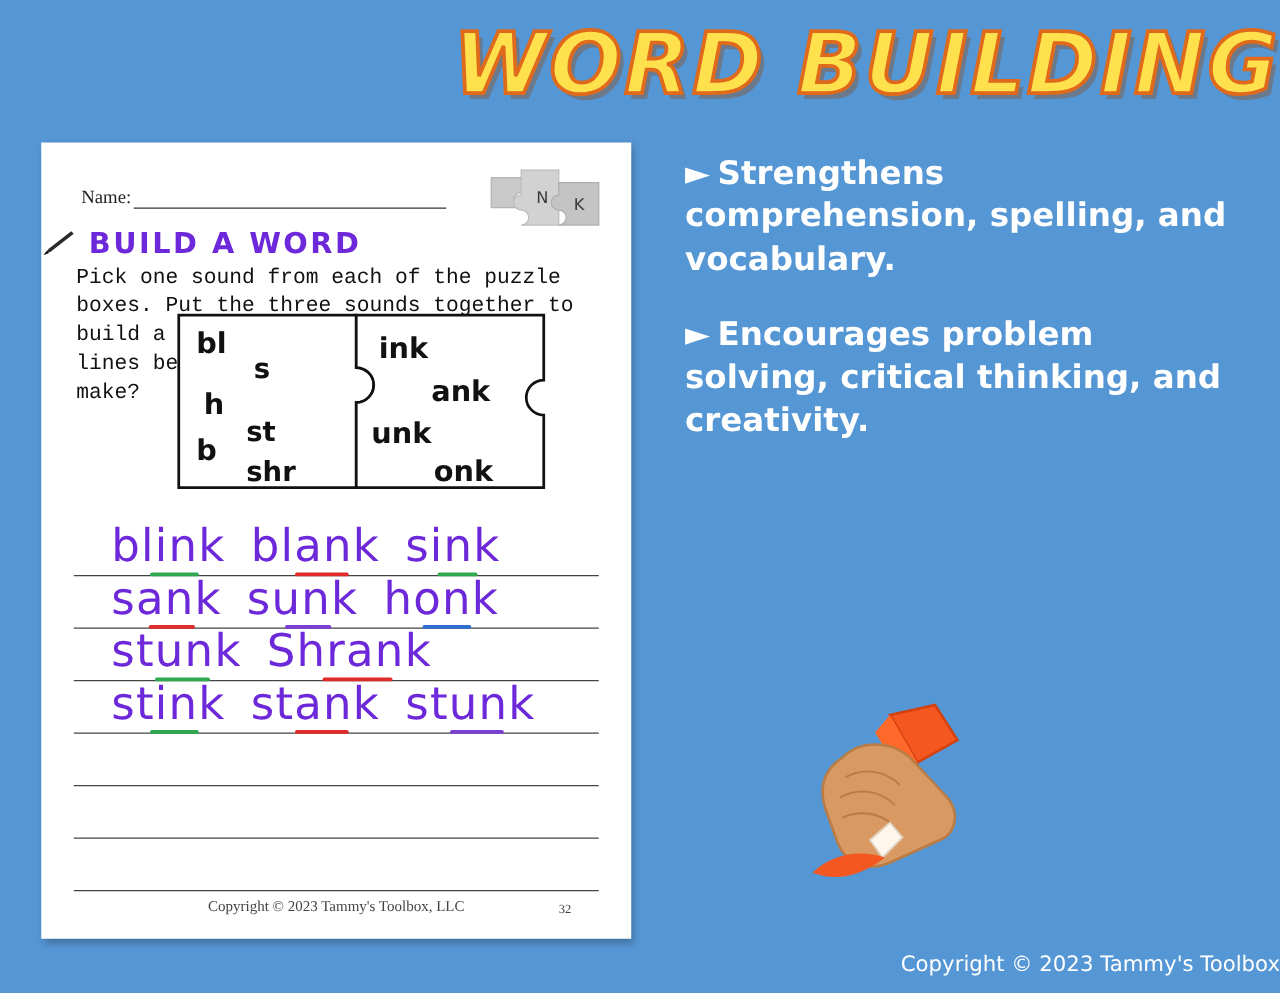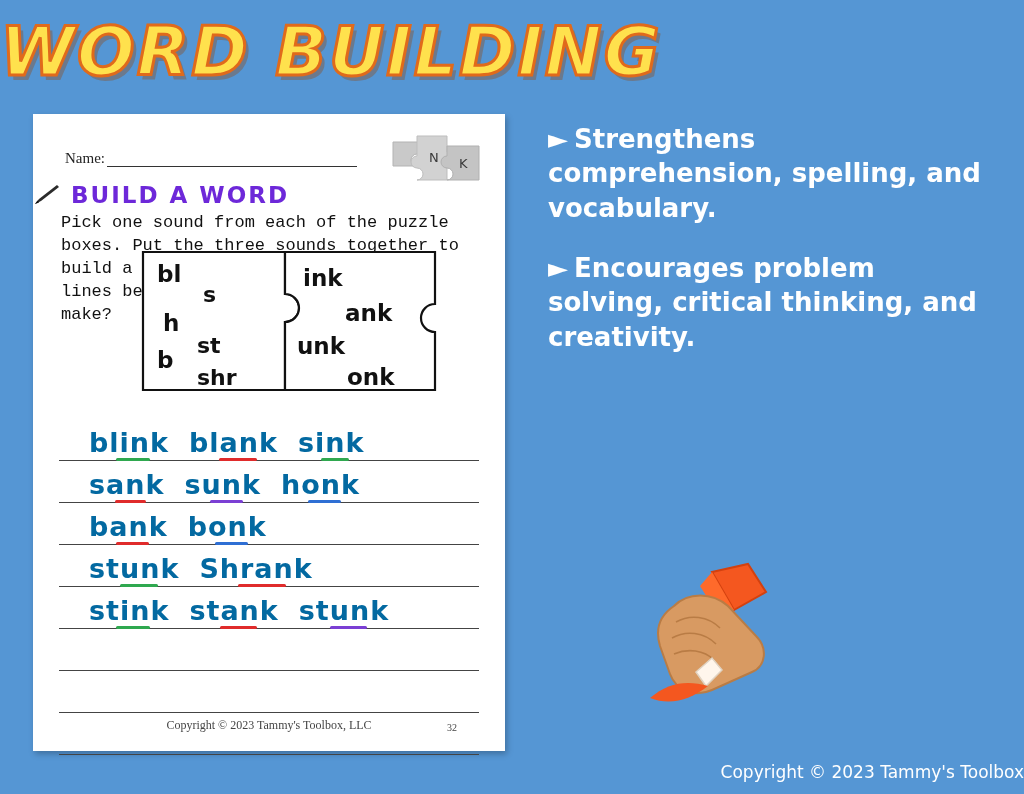--- a/index.html
+++ b/index.html
@@ -14,21 +14,21 @@
     overflow: hidden;
     position: relative;
   }
 
   
   .title {
     position: absolute;
     top: 18px;
     left: 0;
     width: 1024px;
-    text-align: left;
+    text-align: right;
     font-family: "DejaVu Sans", sans-serif;
     font-size: 68px;
     font-weight: 900;
     font-style: italic;
     letter-spacing: 2px;
     color: #ffe14d;
     -webkit-text-stroke: 3px #e06a1b;
     text-shadow: 4px 5px 0 rgba(150,70,10,0.35);
     line-height: 1;
   }
@@ -124,25 +124,24 @@
   .line-row {
     position: relative;
     height: 41px;
     border-bottom: 1.2px solid #444;
   }
   .handwriting {
     position: absolute;
     left: 30px;
     bottom: 2px;
     font-family: "DejaVu Sans", sans-serif;
-    font-size: 27px;
-    color: #0369a1;
+    font-size: 36px;
+    color: #6d28d9;
     white-space: nowrap;
     letter-spacing: 1px;
-    font-weight: bold;
   }
   .hw-word { position: relative; display: inline-block; margin-right: 20px; }
   .hw-word .ul {
     position: absolute;
     left: 34%;
     bottom: -3px;
     width: 42%;
     height: 3px;
     border-radius: 2px;
   }
@@ -254,25 +253,20 @@
 
   <div class="lines">
     <div class="line-row">
       <div class="handwriting">
         <span class="hw-word"><span>blink</span><span class="ul" style="background:#2fa84f"></span></span><span class="hw-word"><span>blank</span><span class="ul" style="background:#e02b2b"></span></span><span class="hw-word"><span>sink</span><span class="ul" style="background:#2fa84f"></span></span>
       </div>
     </div>
     <div class="line-row">
       <div class="handwriting">
         <span class="hw-word"><span>sank</span><span class="ul" style="background:#e02b2b"></span></span><span class="hw-word"><span>sunk</span><span class="ul" style="background:#7b3fd4"></span></span><span class="hw-word"><span>honk</span><span class="ul" style="background:#2f6fd4"></span></span>
-      </div>
-    </div>
-    <div class="line-row">
-      <div class="handwriting">
-        <span class="hw-word"><span>bank</span><span class="ul" style="background:#e02b2b"></span></span><span class="hw-word"><span>bonk</span><span class="ul" style="background:#2f6fd4"></span></span>
       </div>
     </div>
     <div class="line-row">
       <div class="handwriting">
         <span class="hw-word"><span>stunk</span><span class="ul" style="background:#2fa84f"></span></span><span class="hw-word"><span>Shrank</span><span class="ul" style="background:#e02b2b"></span></span>
       </div>
     </div>
     <div class="line-row">
       <div class="handwriting">
         <span class="hw-word"><span>stink</span><span class="ul" style="background:#2fa84f"></span></span><span class="hw-word"><span>stank</span><span class="ul" style="background:#e02b2b"></span></span><span class="hw-word"><span>stunk</span><span class="ul" style="background:#7b3fd4"></span></span>

